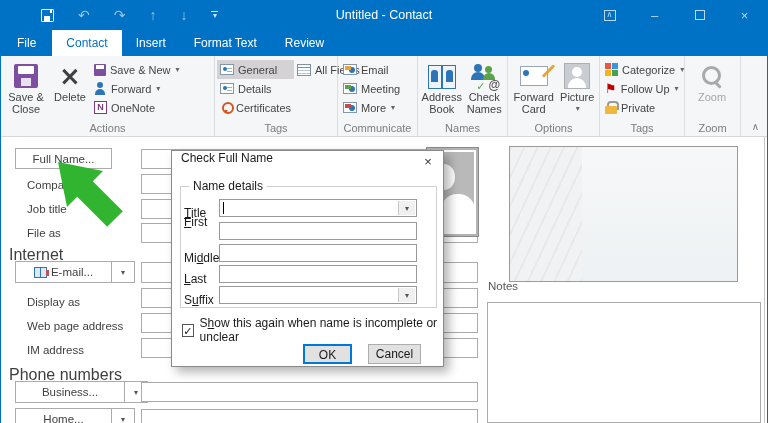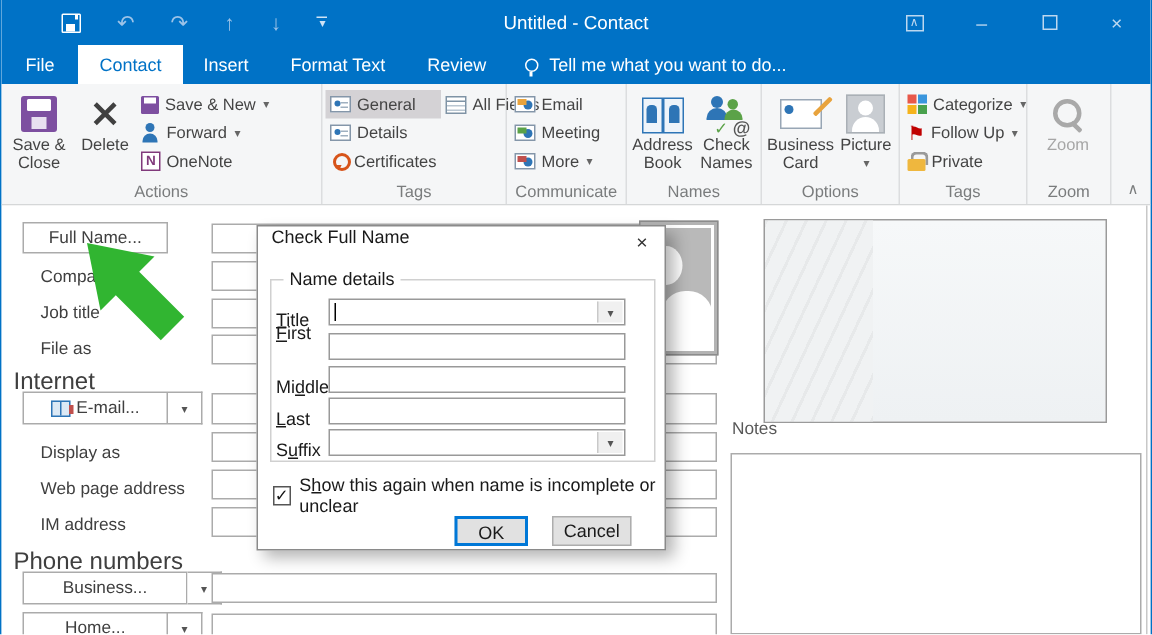--- a/index.html
+++ b/index.html
@@ -172,24 +172,20 @@
       <div class="wbtn">×</div>
     </div>
   </div>
 
   <div class="tabrow">
     <div class="tab file">File</div>
     <div class="tab active">Contact</div>
     <div class="tab">Insert</div>
     <div class="tab">Format Text</div>
     <div class="tab">Review</div>
-    <div class="tellme">
-      <span class="bulb"></span>
-      <span>Tell me what you want to do...</span>
-    </div>
   </div>
 
   <div class="ribbon">
 
     <div class="grp" style="width:214px;">
       <div class="grp-body">
         <div class="btn-big" style="width:46px;">
           <span class="ic">
               <span class="i i-floppy-lg"></span>
             </span>
@@ -295,21 +291,21 @@
       </div>
       <div class="grp-label">Names</div>
     </div>
 
     <div class="grp" style="width:92px;">
       <div class="grp-body">
         <div class="btn-big" style="width:48px;">
           <span class="ic">
               <span class="i i-bizcard"></span>
             </span>
-          <span>Business Card</span>
+          <span>Forward Card</span>
         </div>
         <div class="btn-big" style="width:40px;">
           <span class="ic">
               <span class="i i-picture"></span>
             </span>
           <span>Picture</span>
           <span class="dd">▾</span>
         </div>
       </div>
       <div class="grp-label">Options</div>

